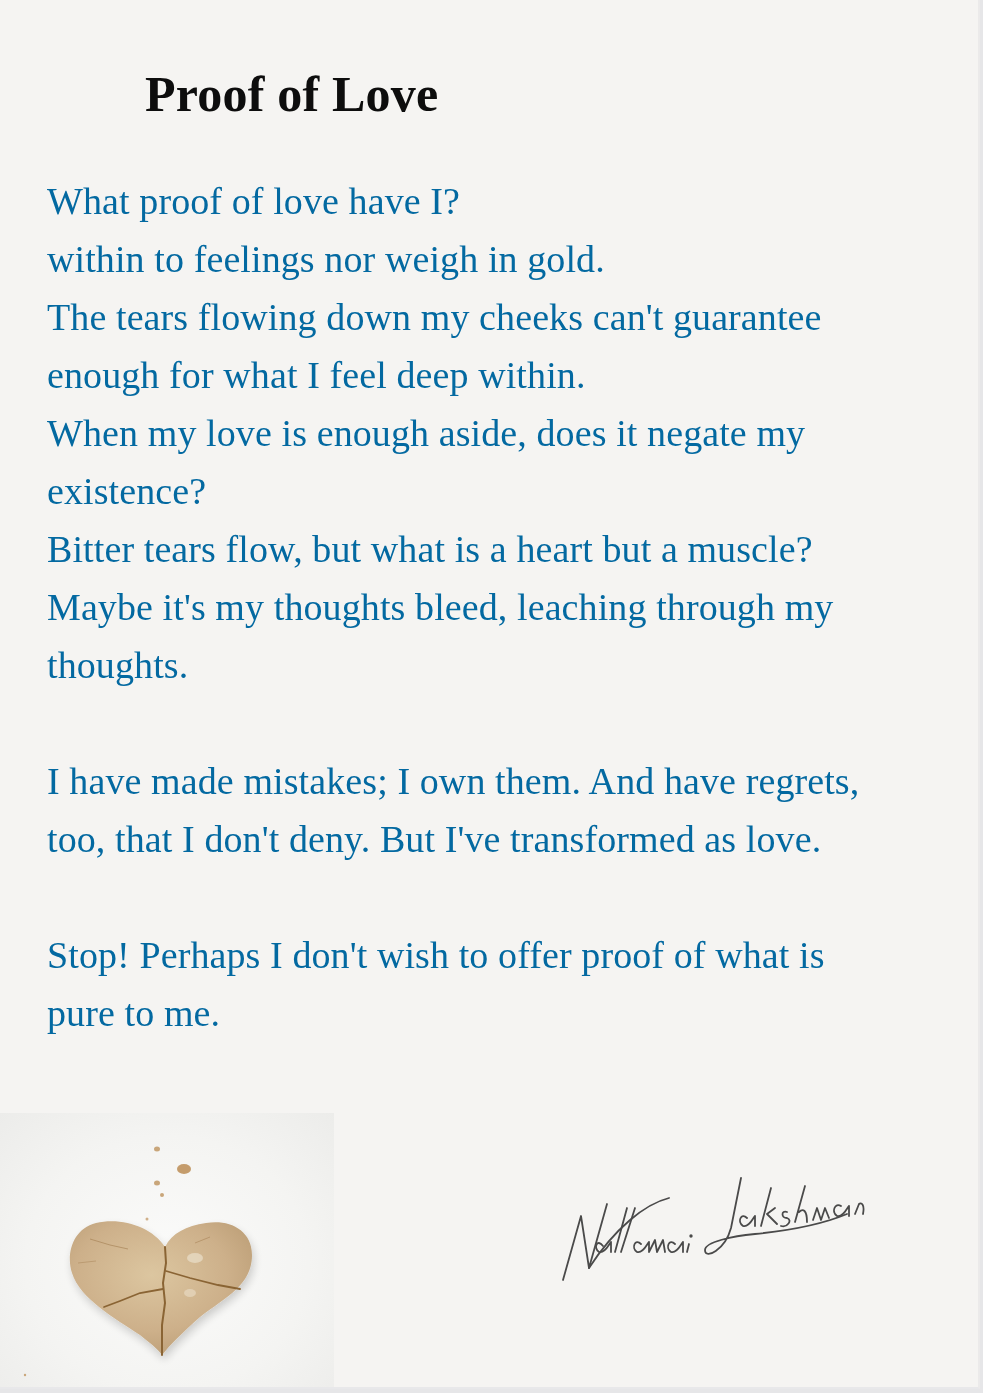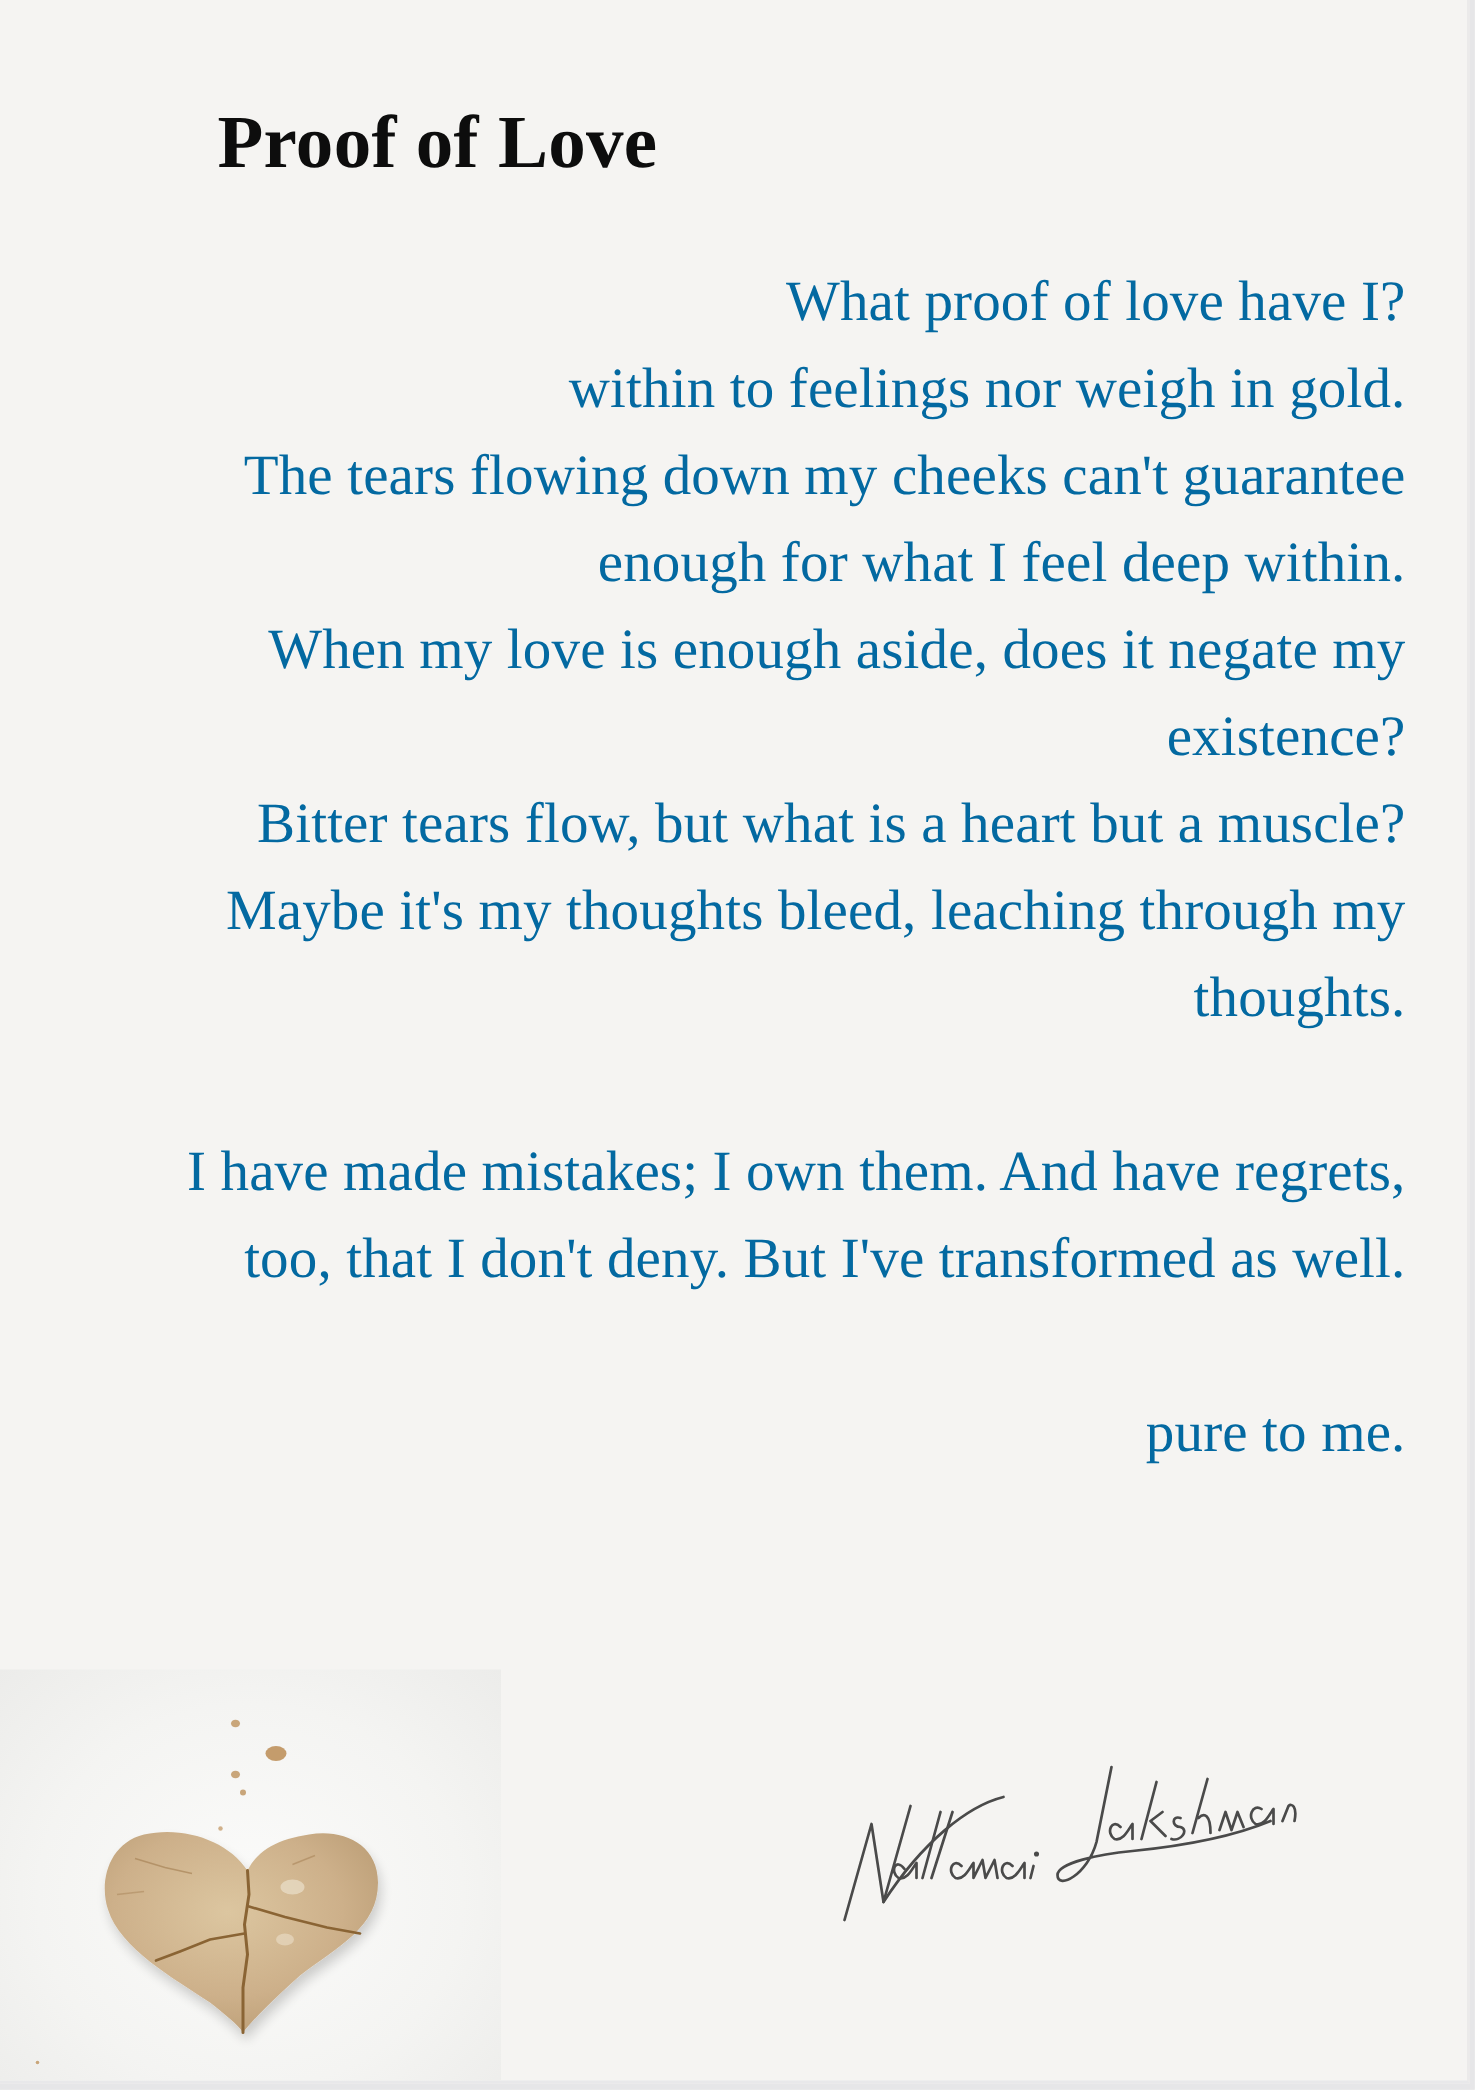--- a/index.html
+++ b/index.html
@@ -15,21 +15,20 @@
     }
     .page {
       position: absolute;
       left: 0;
       top: 0;
       width: 978px;
       height: 1387px;
       background: #f5f4f2;
       border-right: 2px solid #ebeaea;
       border-bottom: 2px solid #e8e8ea;
-      text-align: right;
     }
     .title {
       position: absolute;
       left: 145px;
       top: 62px;
       margin: 0;
       font-family: "Liberation Serif", "DejaVu Serif", serif;
       font-weight: bold;
       font-size: 50px;
       line-height: 64px;
@@ -99,24 +98,25 @@
       <span class="line">enough for what I feel deep within.</span>
       <span class="line">When my love is enough aside, does it negate my</span>
       <span class="line">existence?</span>
       <span class="line">Bitter tears flow, but what is a heart but a muscle?</span>
       <span class="line">Maybe it's my thoughts bleed, leaching through my</span>
       <span class="line">thoughts.</span>
     </div>
     <span class="gap"></span>
     <div>
       <span class="line">I have made mistakes; I own them. And have regrets,</span>
-      <span class="line">too, that I don't deny. But I've transformed as well.</span>
+      <span class="line">too, that I don't deny. But I've transformed as love.</span>
     </div>
     <span class="gap"></span>
     <div>
+      <span class="line">Stop! Perhaps I don't wish to offer proof of what is</span>
       <span class="line">pure to me.</span>
     </div>
   </div>
 
   <div class="photo">
     <svg width="334" height="274" viewBox="0 0 334 274">
       <defs>
         <radialGradient id="hg" cx="45%" cy="40%" r="70%">
           <stop offset="0%" stop-color="#dcc6a0"></stop>
           <stop offset="60%" stop-color="#cdb08a"></stop>

